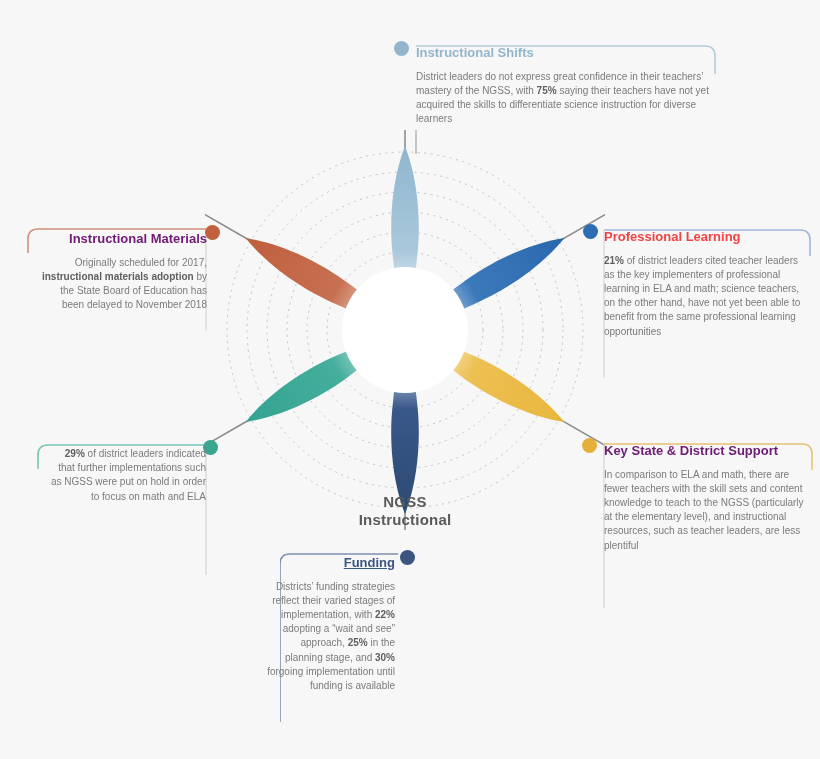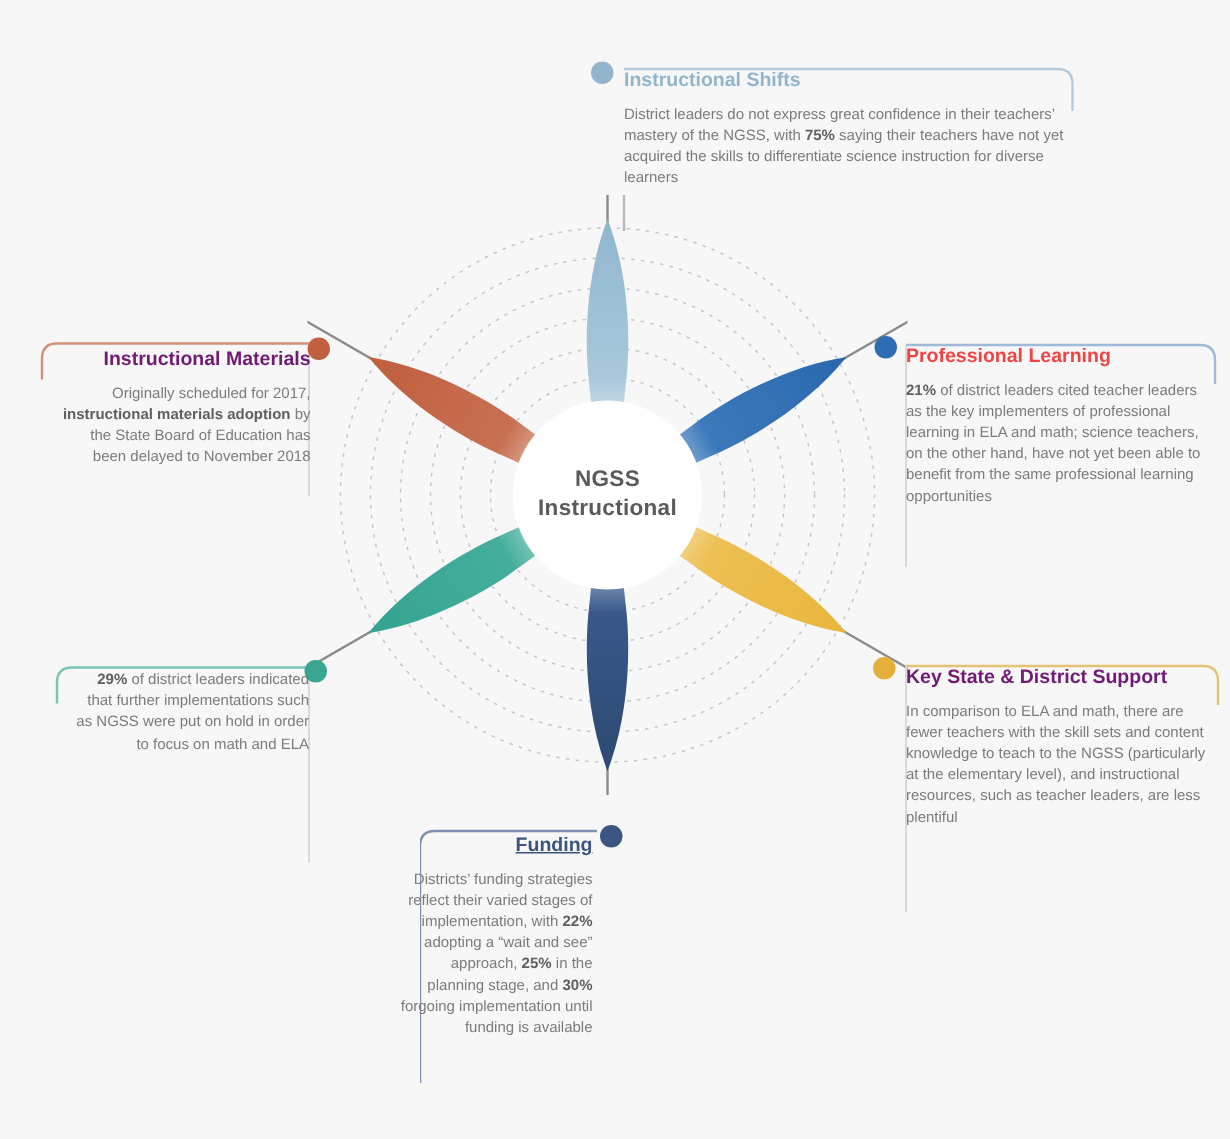--- a/index.html
+++ b/index.html
@@ -13,21 +13,21 @@
   }
   .stage{position:absolute;inset:0;}
 
   
   .diagram{position:absolute;left:205px;top:130px;width:400px;height:400px;}
   .diagram svg{display:block;width:400px;height:400px;}
 
   .center-label{
     position:absolute;
     left:205px;top:130px;width:400px;height:400px;
-    display:flex;align-items:center;justify-content:center;
+    display:flex;align-items:flex-end;justify-content:center;
     pointer-events:none;
   }
   .center-label .ctext{
     text-align:center;
     font-size:15px;font-weight:bold;line-height:1.25;
     color:#5a5a5a;
     letter-spacing:.2px;
   }
 
   

